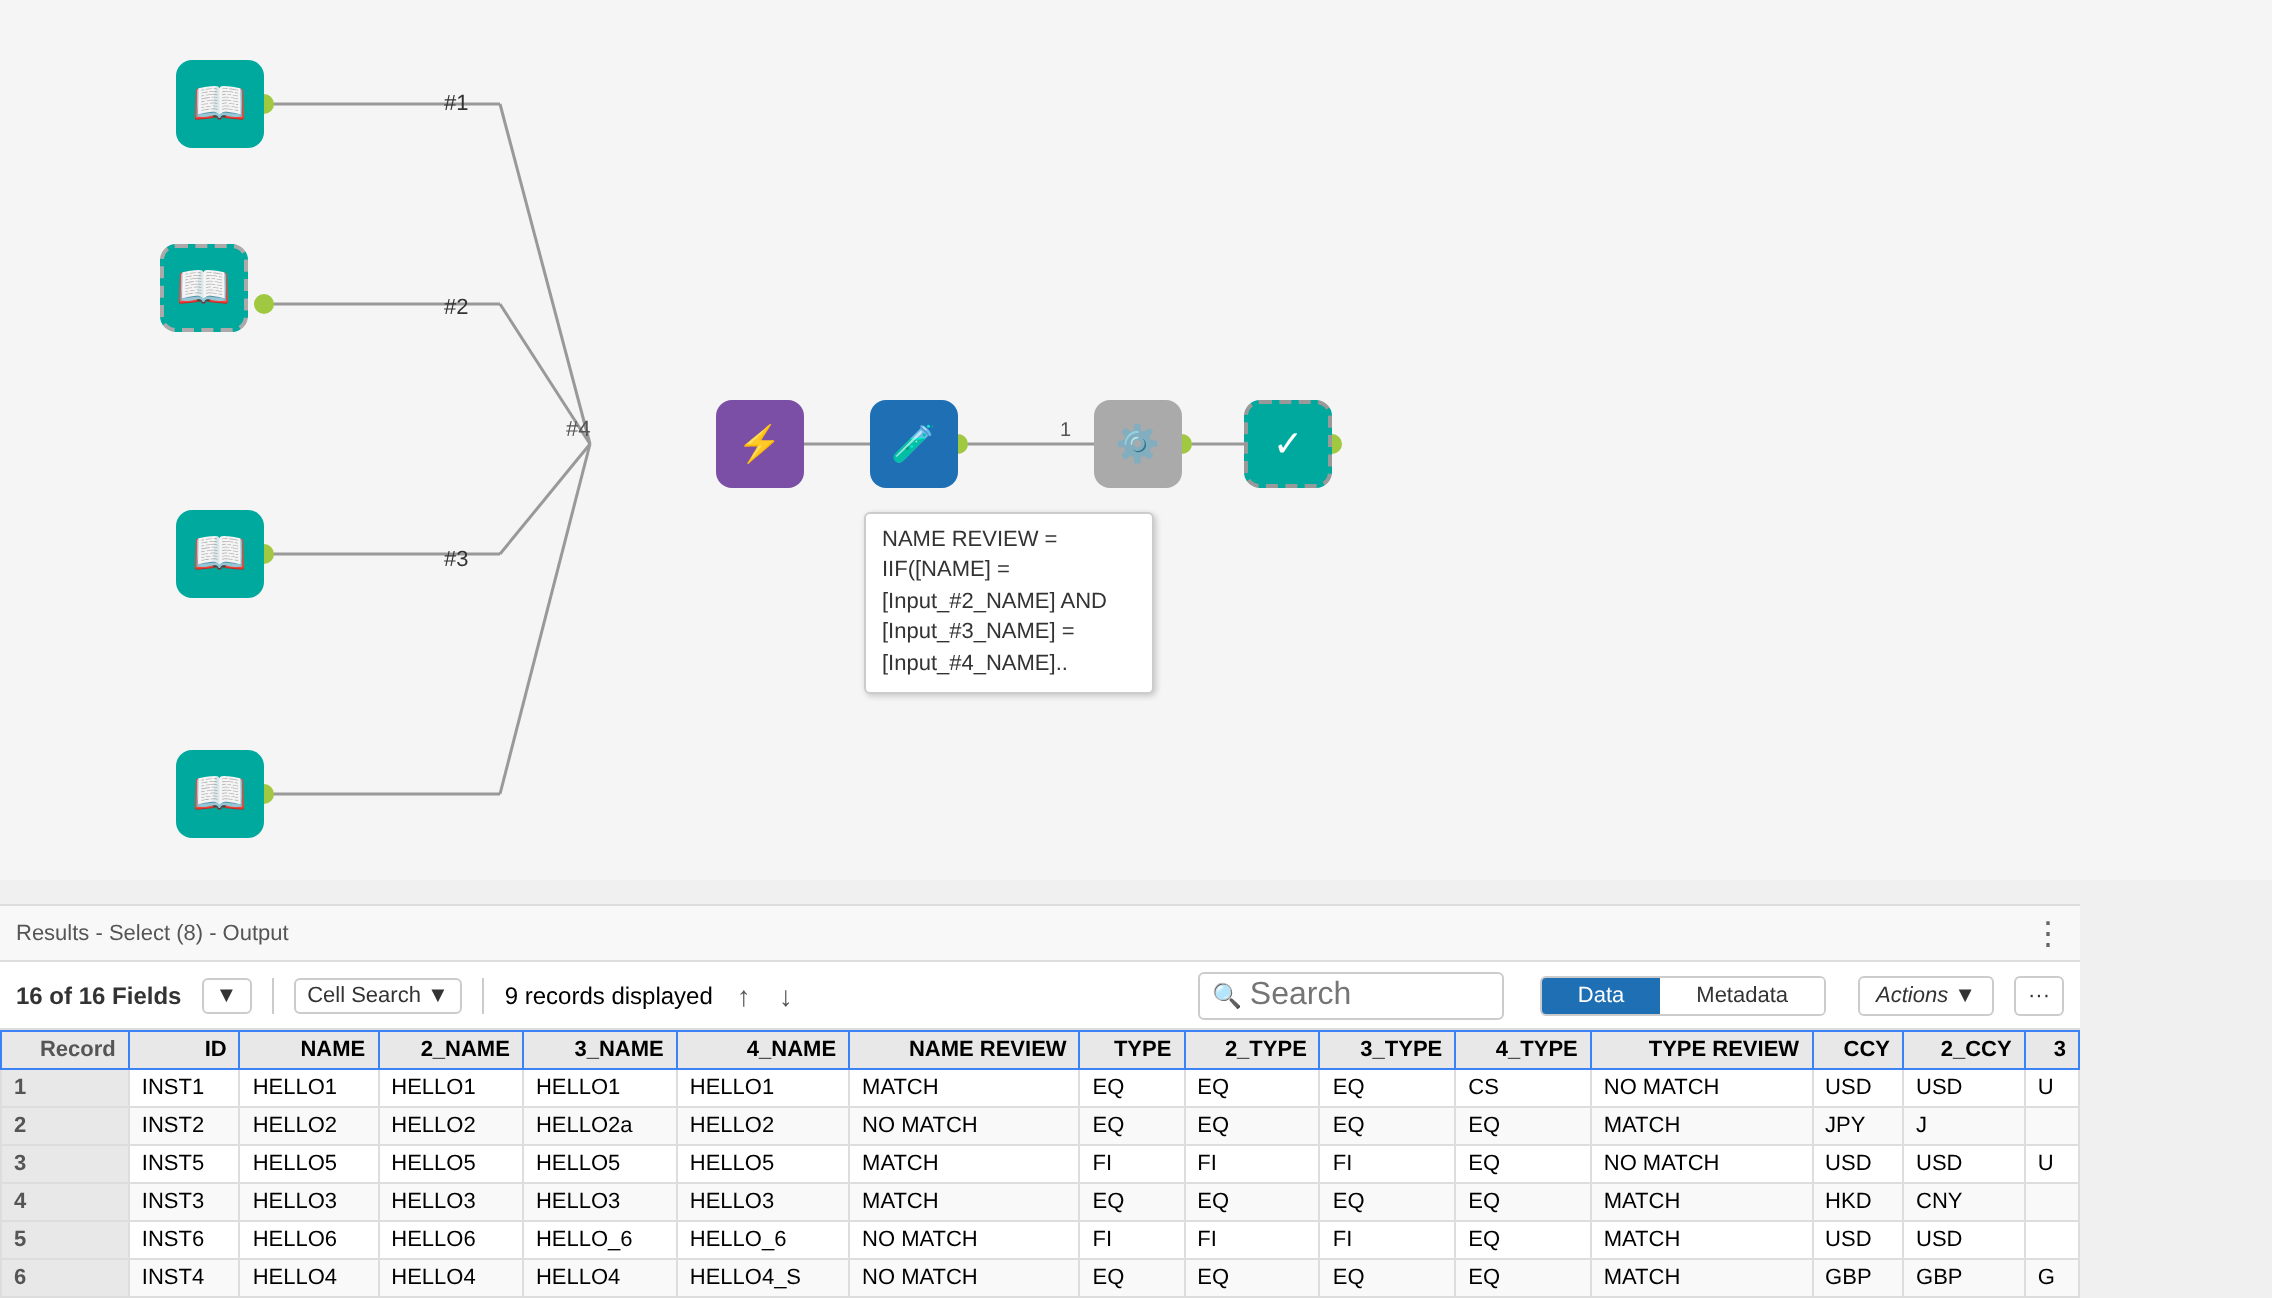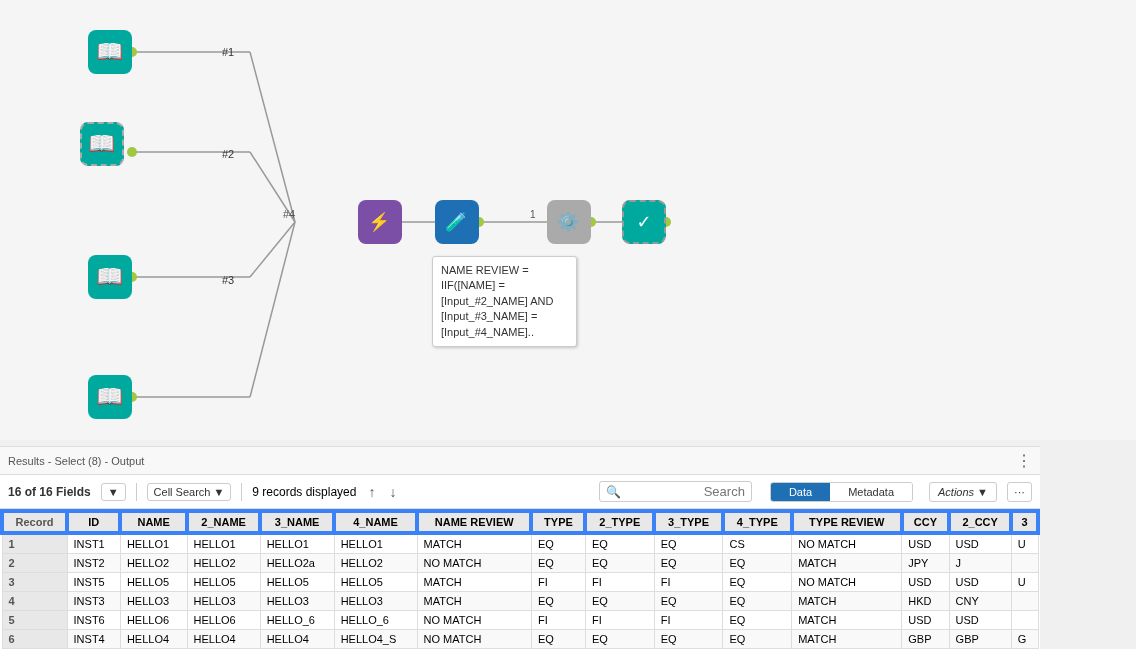--- a/index.html
+++ b/index.html
@@ -156,24 +156,23 @@
       border: 1px solid #ccc;
       border-radius: 3px;
       padding: 2px 6px;
       gap: 4px;
       background: white;
     }
 
     .search-box input {
       border: none;
       outline: none;
-      font-size: 13px;
+      font-size: 16px;
       width: 120px;
       color: #555;
-      text-align: right;
     }
 
     .tab-group {
       display: flex;
       border: 1px solid #ccc;
       border-radius: 3px;
       overflow: hidden;
       margin-left: 8px;
     }
 
@@ -223,23 +222,23 @@
     }
 
     table {
       border-collapse: collapse;
       width: 100%;
       font-size: 11px;
     }
 
     thead th {
       background: #e8e8e8;
-      border: 4px solid #3b82f6;
+      border: 1px solid #3b82f6;
       padding: 3px 6px;
-      text-align: center;
+      text-align: right;
       font-weight: bold;
       white-space: nowrap;
       position: sticky;
       top: 0;
       z-index: 2;
     }
 
     tbody td {
       border: 1px solid #ddd;
       padding: 3px 6px;

